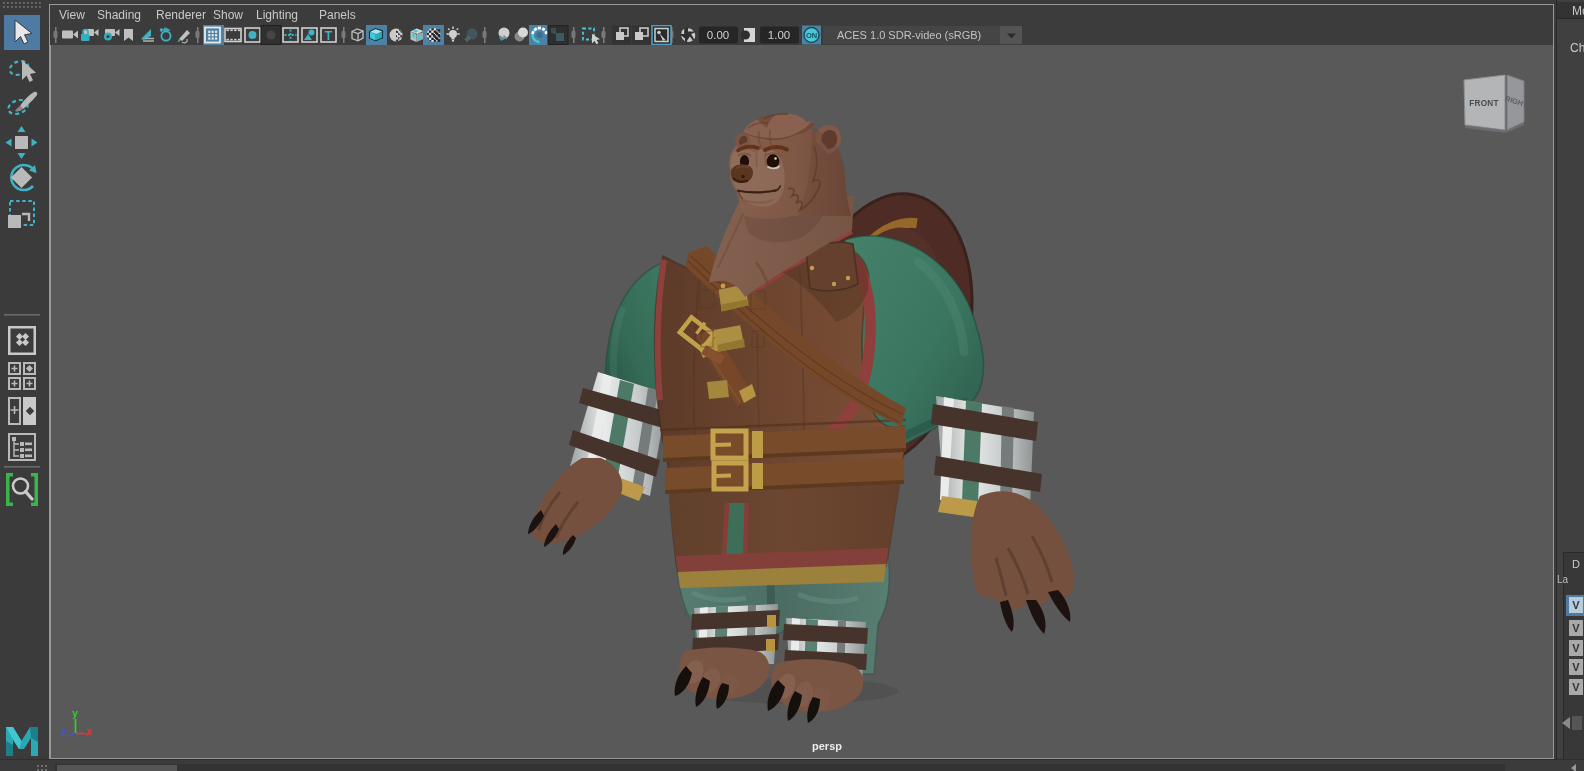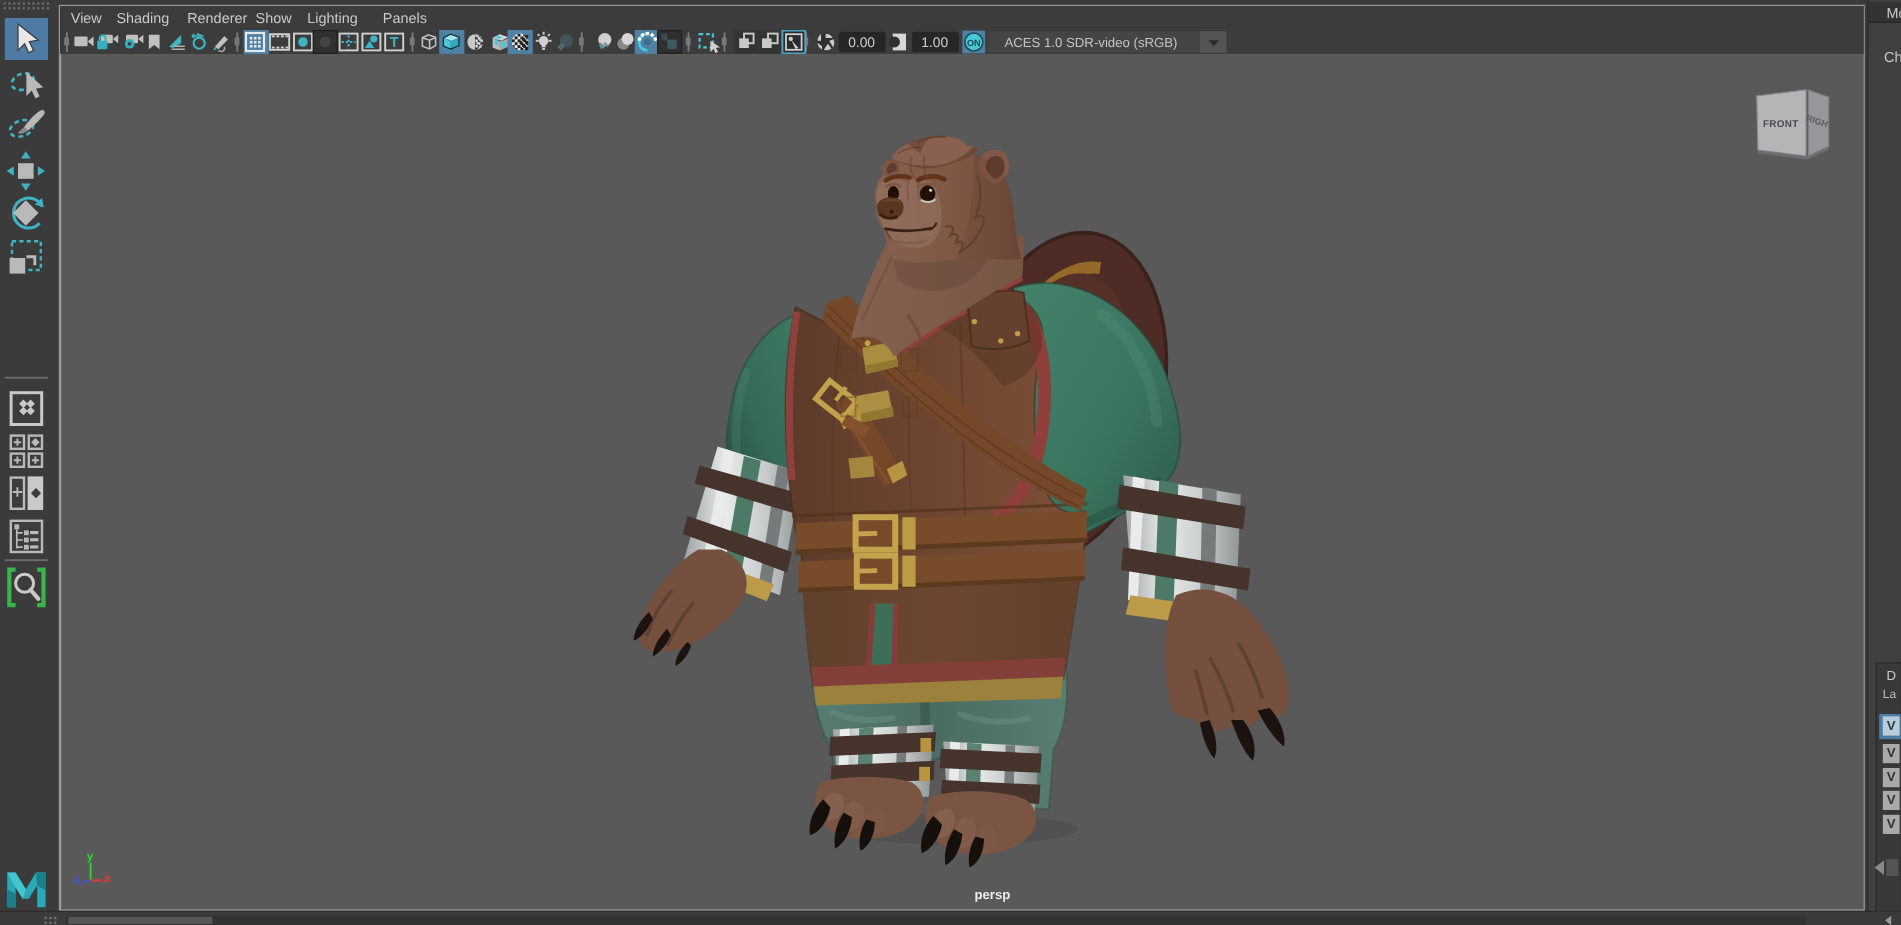--- a/index.html
+++ b/index.html
@@ -641,21 +641,21 @@
 <path d="M 30 727 L 38 727 L 38 742 L 31 738 Z" fill="#1b7f8c"></path>
 <path d="M 6 756 L 6 741 L 13 745 L 13 756 Z" fill="#1b7f8c"></path>
 </g>
 </svg></div>
   <div class="abs" id="rightpanel">
       <div style="position:absolute;left:0;top:2px;width:28px;height:17px;background:#333333;border-bottom:1px solid #262626"></div>
 <div style="position:absolute;left:15px;top:4px;color:#c9c9c9;font-size:12px;">Mo</div>
 <div style="position:absolute;left:13px;top:41px;color:#c9c9c9;font-size:12px;">Ch</div>
 <div style="position:absolute;left:6px;top:552px;width:22px;height:219px;background:#383838;border:1px solid #2a2a2a;"></div>
 <div style="position:absolute;left:15px;top:558px;color:#c9c9c9;font-size:11px;">D</div>
-<div style="position:absolute;left:12px;top:574px;color:#bdbdbd;font-size:10px;">La</div>
+<div style="position:absolute;left:0;top:574px;color:#bdbdbd;font-size:10px;">La</div>
 <div style="position:absolute;left:9px;top:595px;width:19px;height:21px;background:#4d7ba3;"></div>
 <div style="position:absolute;left:12px;top:597px;width:14px;height:16px;background:#b9ccd9;color:#2b3a45;font-size:11px;font-weight:bold;text-align:center;line-height:16px;">V</div>
 <div style="position:absolute;left:12px;top:620px;width:14px;height:16px;background:#a9a9a9;color:#333;font-size:11px;font-weight:bold;text-align:center;line-height:16px;">V</div>
 <div style="position:absolute;left:12px;top:640px;width:14px;height:16px;background:#a9a9a9;color:#333;font-size:11px;font-weight:bold;text-align:center;line-height:16px;">V</div>
 <div style="position:absolute;left:12px;top:659px;width:14px;height:16px;background:#a9a9a9;color:#333;font-size:11px;font-weight:bold;text-align:center;line-height:16px;">V</div>
 <div style="position:absolute;left:12px;top:679px;width:14px;height:16px;background:#a9a9a9;color:#333;font-size:11px;font-weight:bold;text-align:center;line-height:16px;">V</div>
 <div style="position:absolute;left:5px;top:717px;width:0;height:0;border-top:6px solid transparent;border-bottom:6px solid transparent;border-right:8px solid #8a8a8a;"></div>
 <div style="position:absolute;left:15px;top:716px;width:10px;height:14px;background:#555;"></div>
     </div>
   <div class="abs" id="bottomstrip"><svg width="1584" height="12" viewBox="0 0 1584 12">

